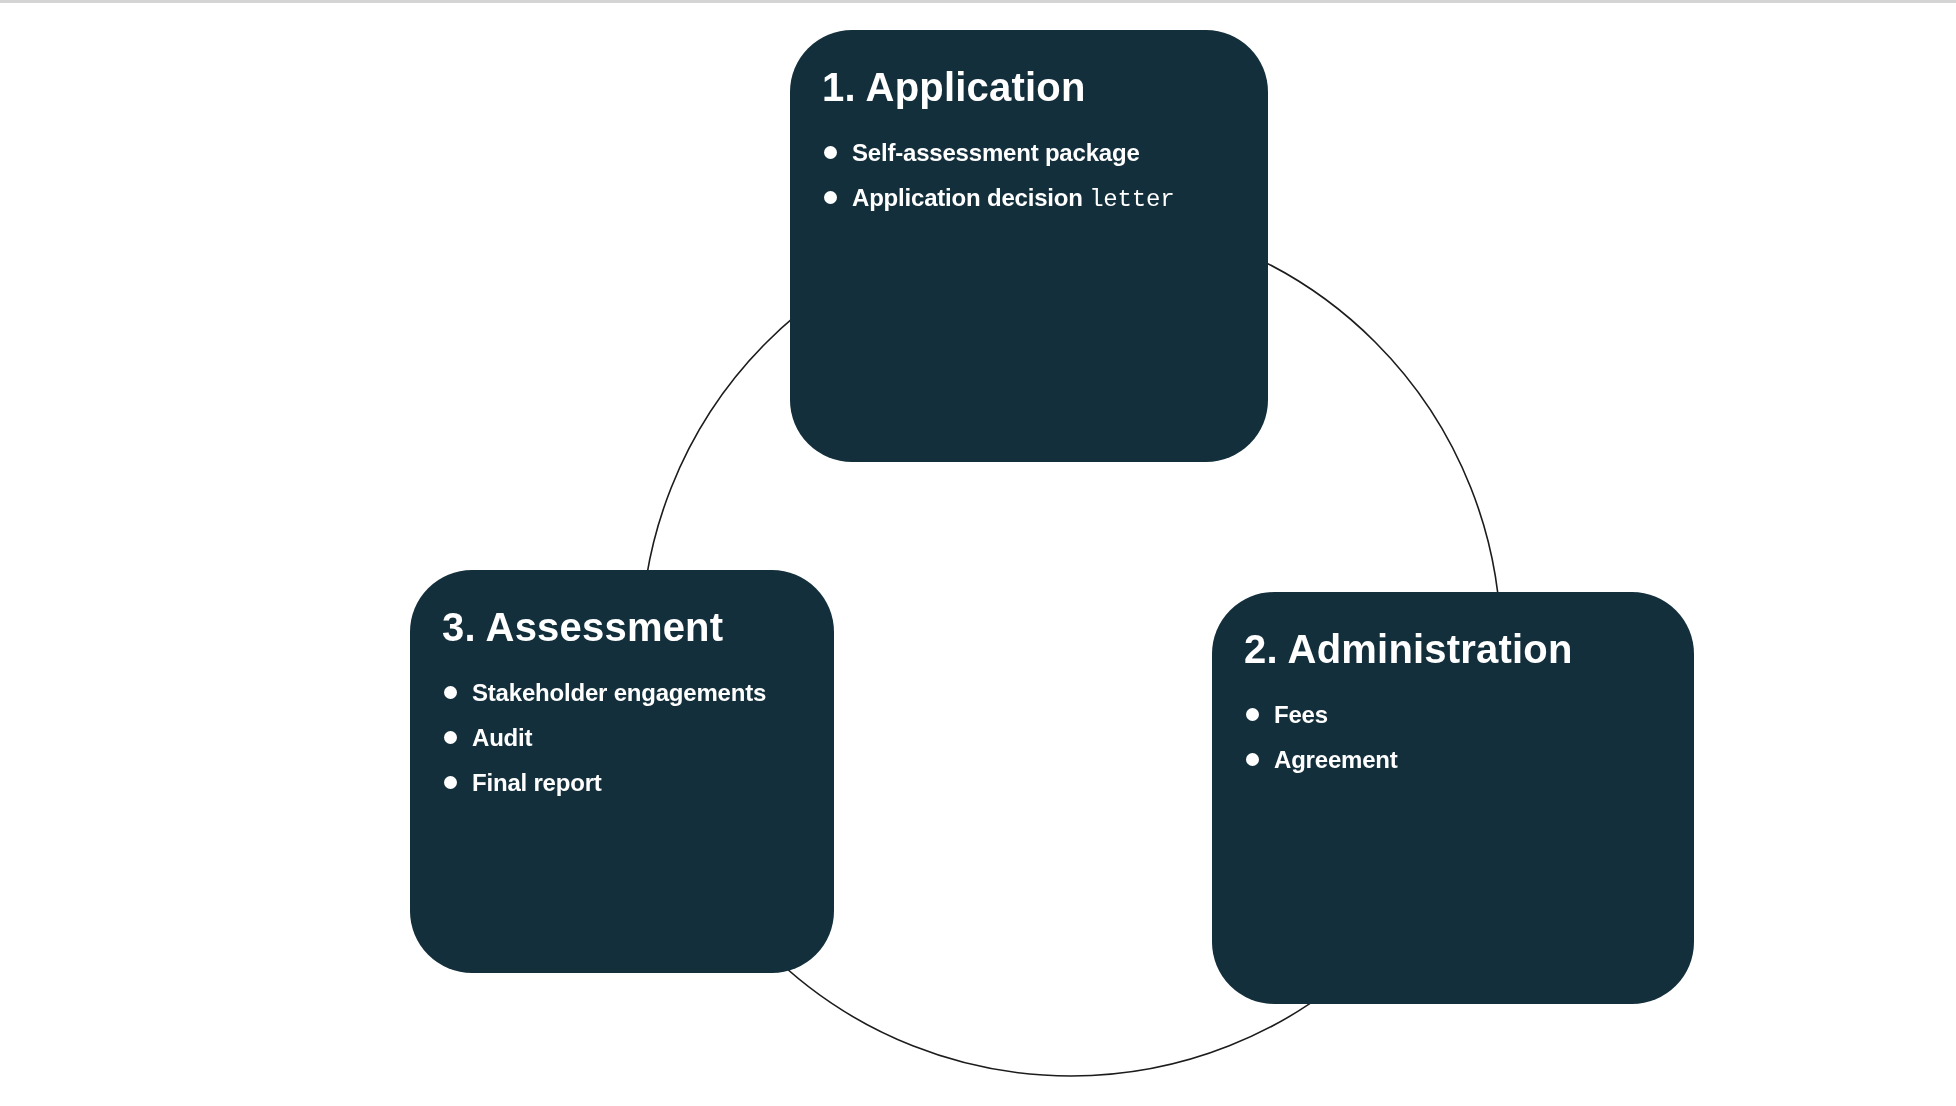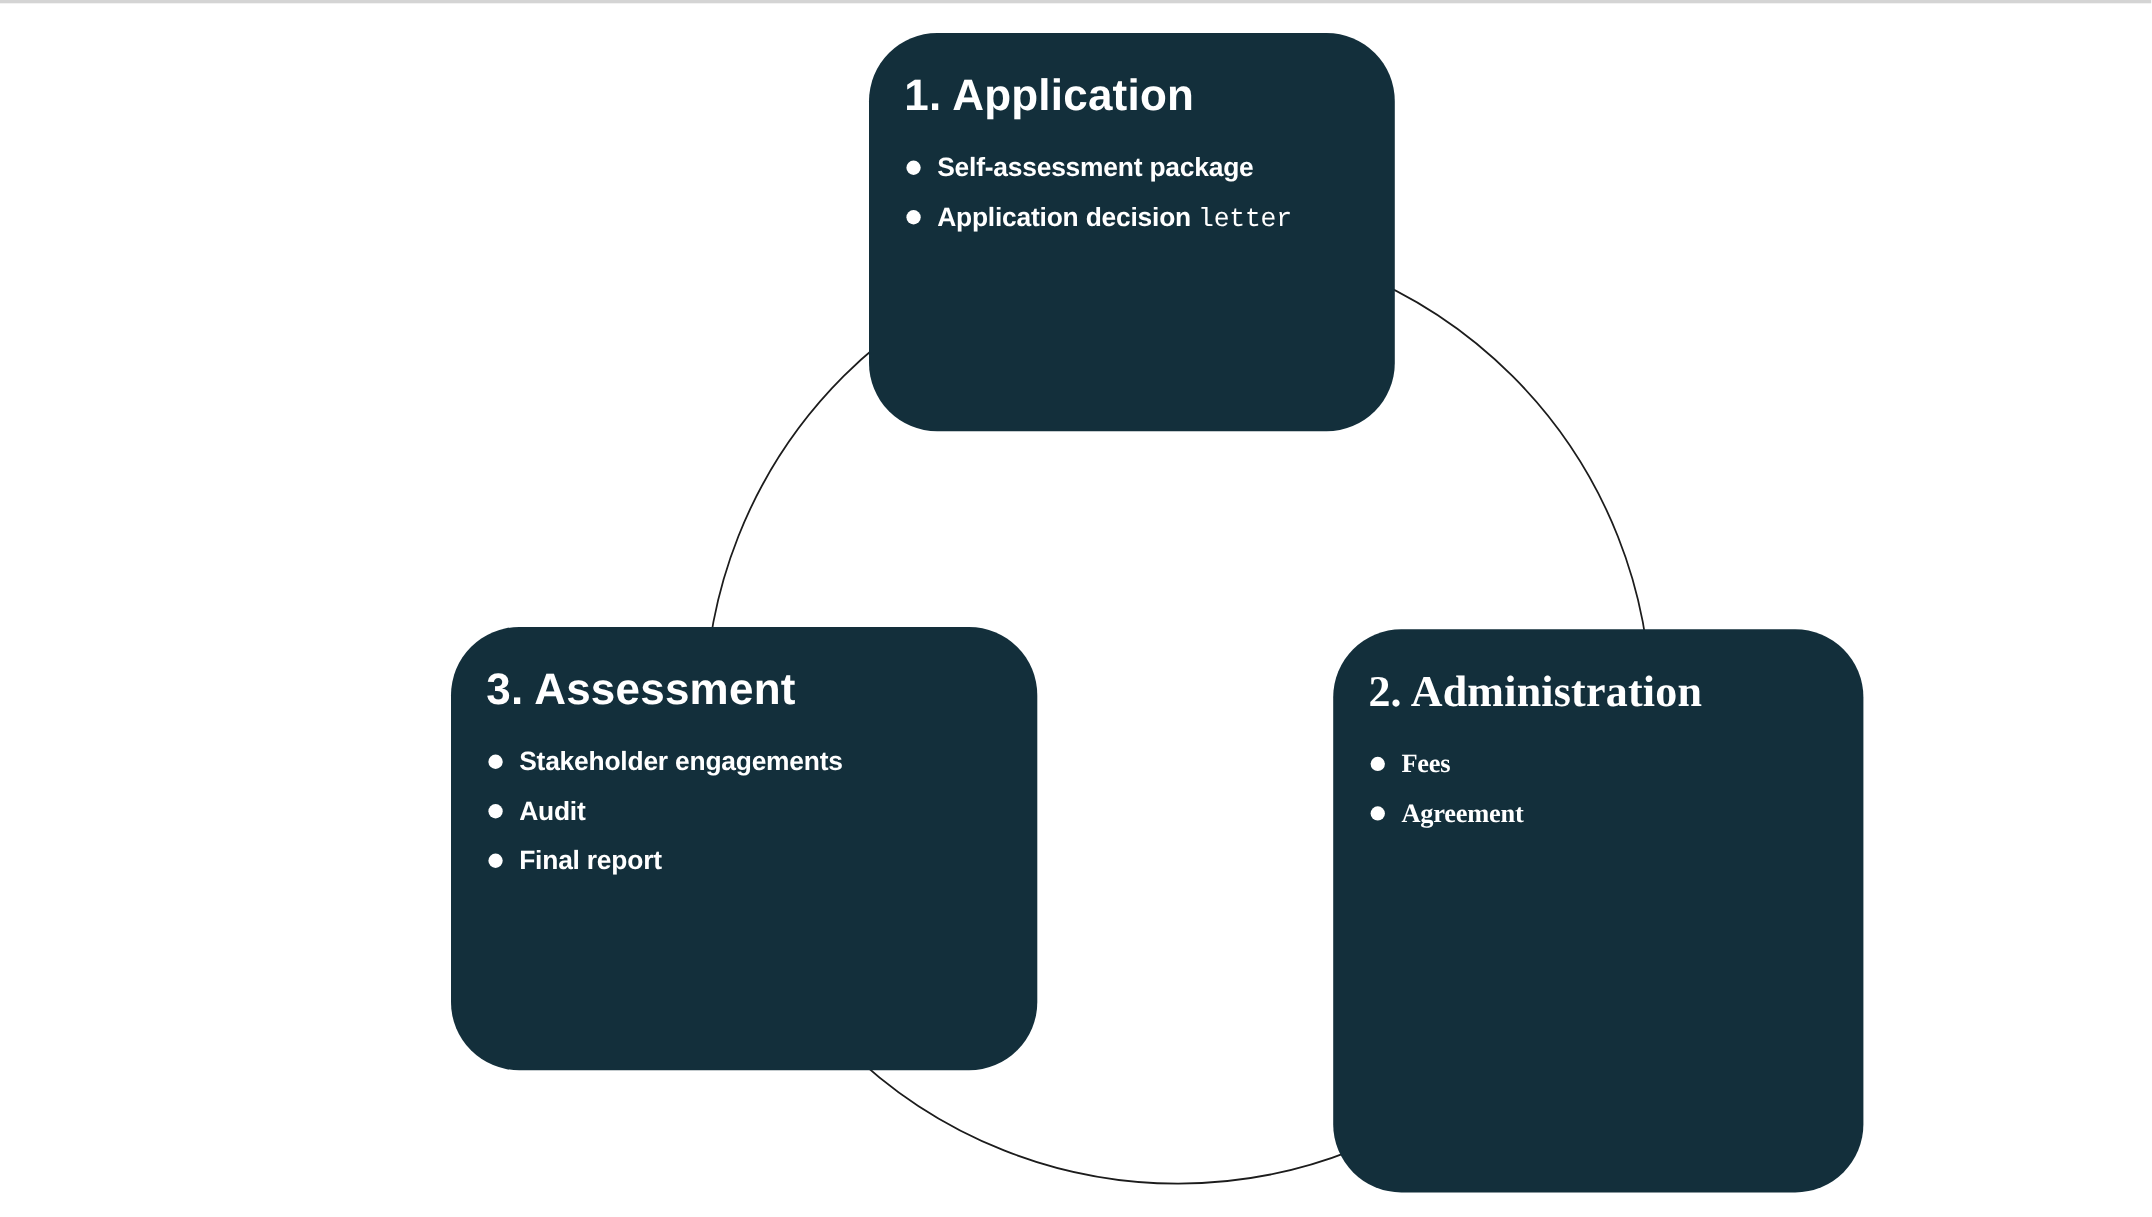--- a/index.html
+++ b/index.html
@@ -21,23 +21,23 @@
   svg.cycle circle { fill: none; stroke: var(--stroke, #1c1c1c); stroke-width: 1.6; }
   .box {
     position: absolute;
     z-index: 2;
     box-sizing: border-box;
     background: var(--box-fill, #132F3B);
     color: var(--text, #ffffff);
     border-radius: 62px;
     padding: 33px 26px 0 32px;
   }
-  .box-application   { left: 790px;  top: 30px;  width: 478px; height: 362px; }
-  .box-administration{ left: 1212px; top: 572px; width: 482px; height: 512px; font-family: Liberation Serif, serif; }
-  .box-assessment   { left: 410px;  top: 570px; width: 533px; height: 403px; }
+  .box-application   { left: 790px;  top: 30px;  width: 478px; height: 432px; }
+  .box-administration{ left: 1212px; top: 592px; width: 482px; height: 412px; }
+  .box-assessment   { left: 410px;  top: 570px; width: 424px; height: 403px; }
   .box-title {
     margin: 0;
     font-size: 40px;
     line-height: 48px;
     font-weight: 700;
     letter-spacing: 0.2px;
   }
   .bullets { list-style: none; margin: 22px 0 0 0; padding: 0; }
   .bullets li { display: flex; align-items: flex-start; margin: 0 0 5px 0; }
   .dot {

